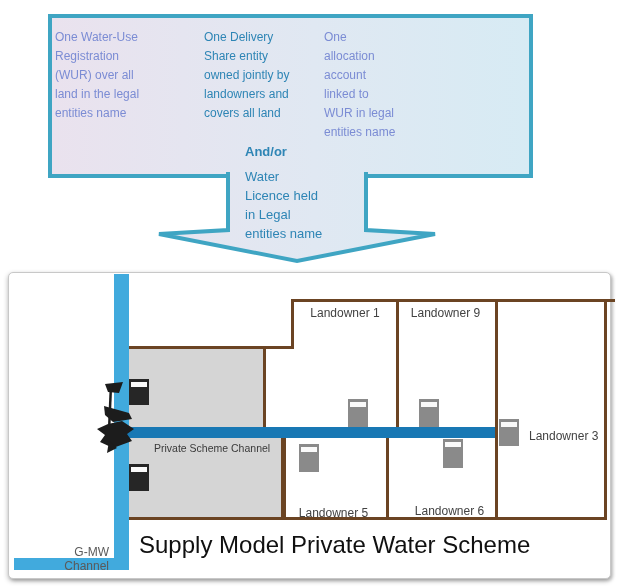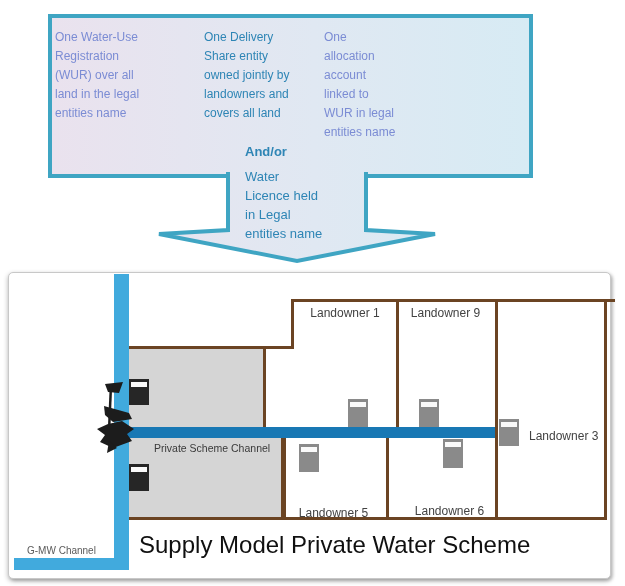--- a/index.html
+++ b/index.html
@@ -41,22 +41,22 @@
   .gray-lower{left:120px;top:165px;width:157px;height:79px;}
 
   .parcel-label{position:absolute;font-size:12px;color:#424242;z-index:3;}
   .center{text-align:center;}
 
   .meter{position:absolute;width:20px;background:#8A8A8A;z-index:4;}
   .meter .stripe{display:block;margin:3px 2px 0 2px;height:5px;background:#FAFAFA;}
   .meter.dark{background:#262626;}
 
   .chan-label{position:absolute;font-size:10.5px;color:#3A3A3A;z-index:3;}
-  .gmw-label{position:absolute;left:18px;top:272px;width:82px;text-align:left;
-             font-size:10px;color:#5A5A5A;}
+  .gmw-label{position:absolute;left:18px;top:272px;width:82px;text-align:right;
+             font-size:12px;color:#5A5A5A;}
   .panel-title{position:absolute;left:130px;top:258px;width:470px;
                font-size:24px;color:#101010;white-space:nowrap;}
   #pump-svg{position:absolute;left:85px;top:104px;width:48px;height:78px;z-index:5;}
 </style>
 </head>
 <body>
 
 <div id="stage">
 
   <div class="info-box">

